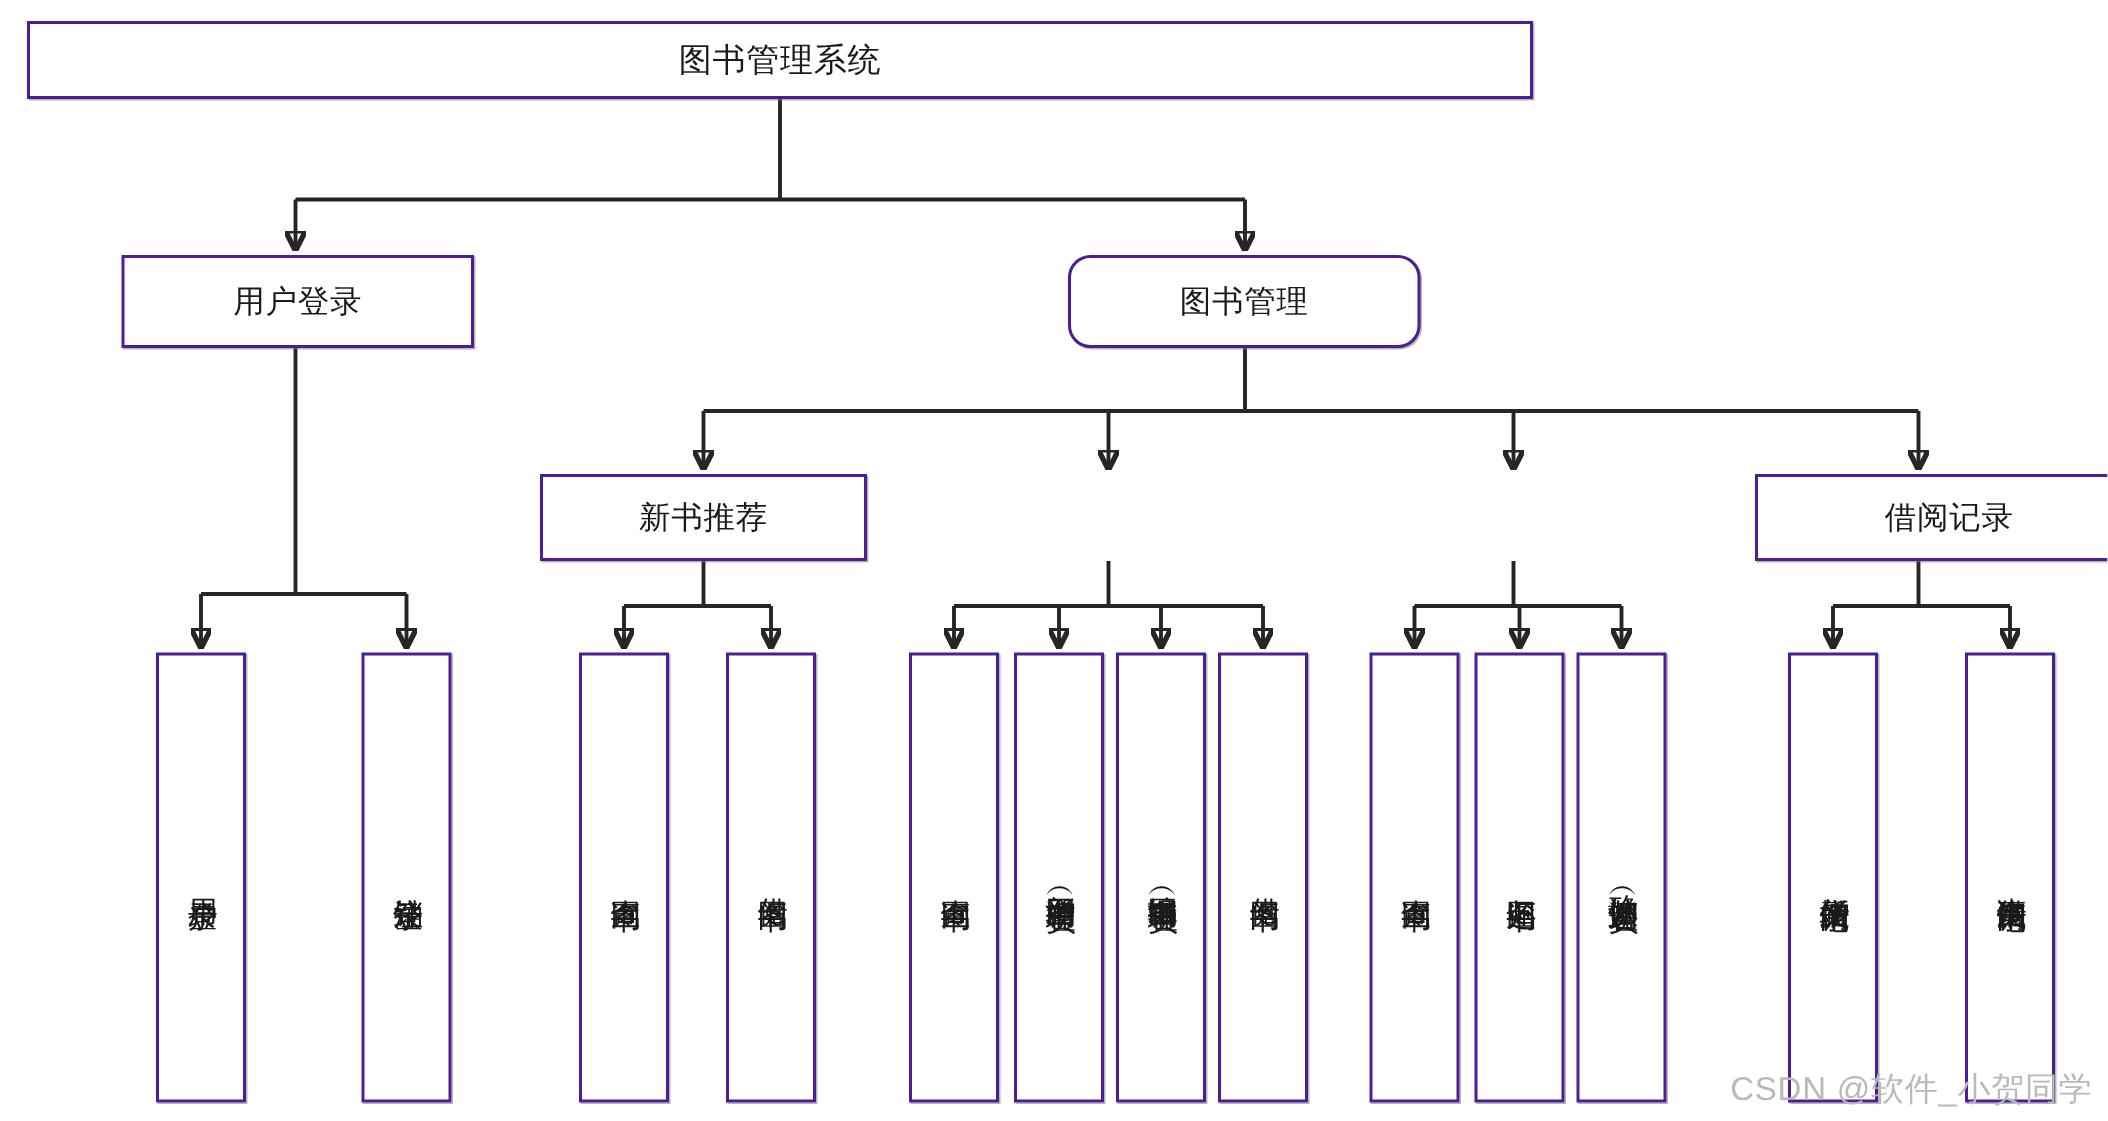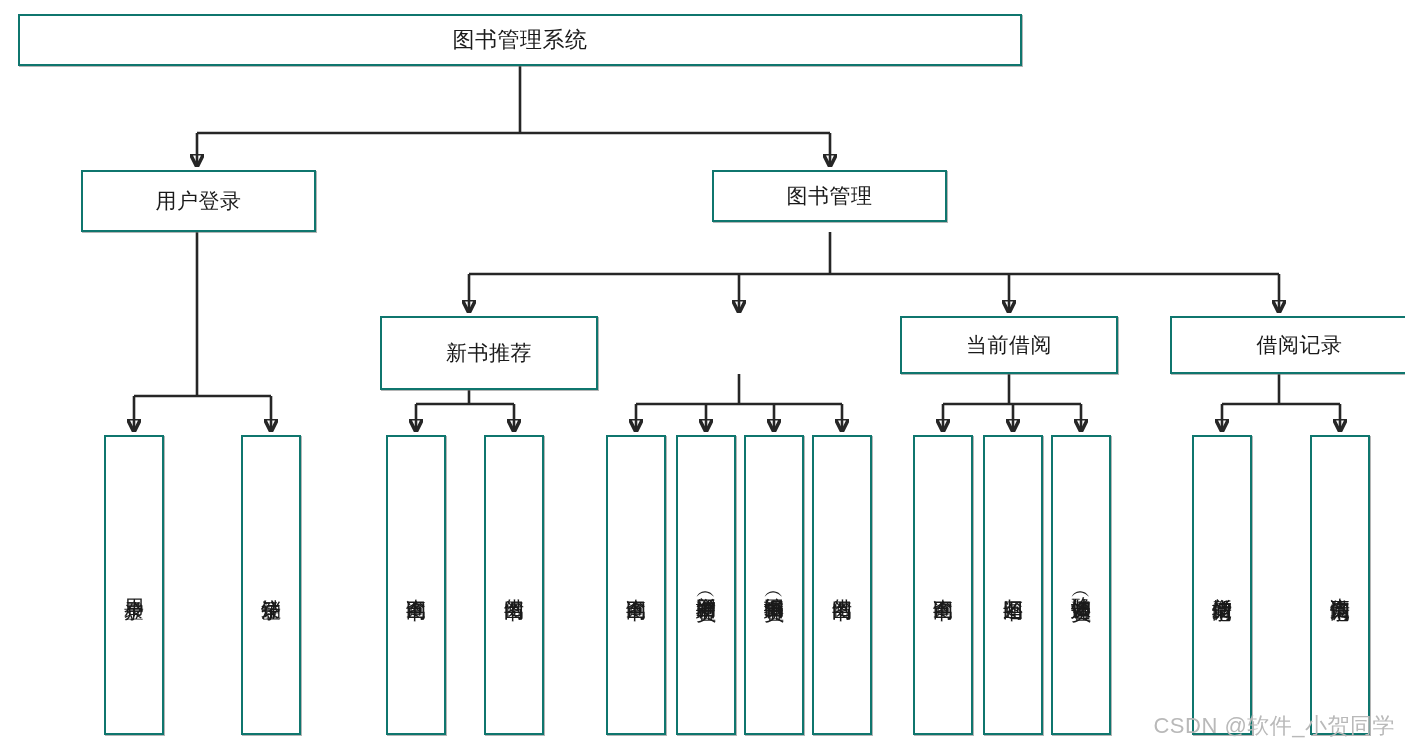--- a/index.html
+++ b/index.html
@@ -13,21 +13,21 @@
   #canvas {
     position: relative;
     width: 1405px;
     height: 747px;
     background: #ffffff;
     overflow: hidden;
   }
   .node {
     position: absolute;
     box-sizing: border-box;
-    border: 2px solid #0f766e;
+    border: 2px solid #4c1d95;
     background: #ffffff;
     display: flex;
     align-items: center;
     justify-content: center;
     color: #1a1a1a;
     box-shadow: 1px 1px 0 rgba(120,120,120,0.55);
   }
   .node-h {
     font-size: 21px;
     letter-spacing: 0.5px;
@@ -117,24 +117,23 @@
 
     <line x1="1279" y1="374" x2="1279" y2="404"></line>
     <line x1="1222" y1="404" x2="1340" y2="404"></line>
     <line x1="1222" y1="404" x2="1222" y2="431" marker-end="url(#arrow)"></line>
     <line x1="1340" y1="404" x2="1340" y2="431" marker-end="url(#arrow)"></line>
   </svg>
 
   <div class="node node-h node-root" style="left: 18px; top: 14px; width: 1004px; height: 52px;">图书管理系统</div>
 
   <div class="node node-h" style="left: 81px; top: 170px; width: 235px; height: 62px;">用户登录</div>
-  <div class="node node-h" style="left: 712px; top: 170px; width: 235px; height: 52px;">图书管理</div>
+  <div class="node node-h" style="left: 712px; top: 170px; width: 235px; height: 62px; border-radius: 15px;">图书管理</div>
 
-  <div class="node node-h" style="left: 360px; top: 316px; width: 218px; height: 74px; margin-left: 20px;">新书推荐</div>
-  <div class="node node-h" style="left: 900px; top: 316px; width: 218px; height: 58px;">当前借阅</div>
+  <div class="node node-h" style="left: 360px; top: 316px; width: 218px; height: 58px;">新书推荐</div>
   <div class="node node-h" style="left: 1170px; top: 316px; width: 259px; height: 58px;">借阅记录</div>
 
   <div class="node node-v" style="left: 104px; top: 435px; width: 60px; height: 300px;">用户登录</div>
   <div class="node node-v" style="left: 241px; top: 435px; width: 60px; height: 300px;">注销登录</div>
 
   <div class="node node-v" style="left: 386px; top: 435px; width: 60px; height: 300px;">查询图书</div>
   <div class="node node-v" style="left: 484px; top: 435px; width: 60px; height: 300px;">借阅图书</div>
 
   <div class="node node-v" style="left: 606px; top: 435px; width: 60px; height: 300px;">查询图书</div>
   <div class="node node-v" style="left: 676px; top: 435px; width: 60px; height: 300px;">新增图书（管理员）</div>

